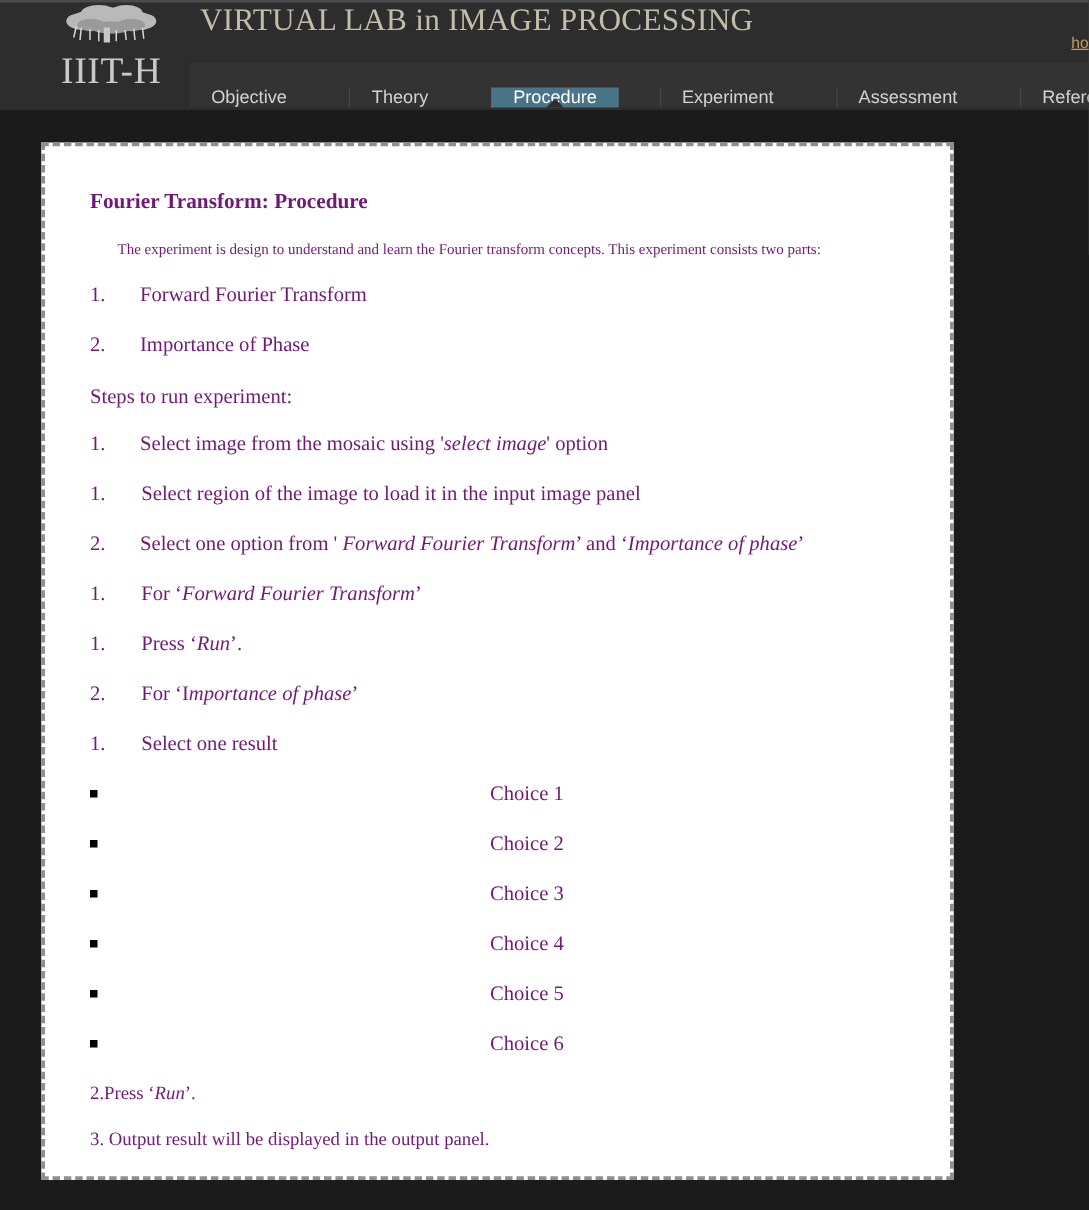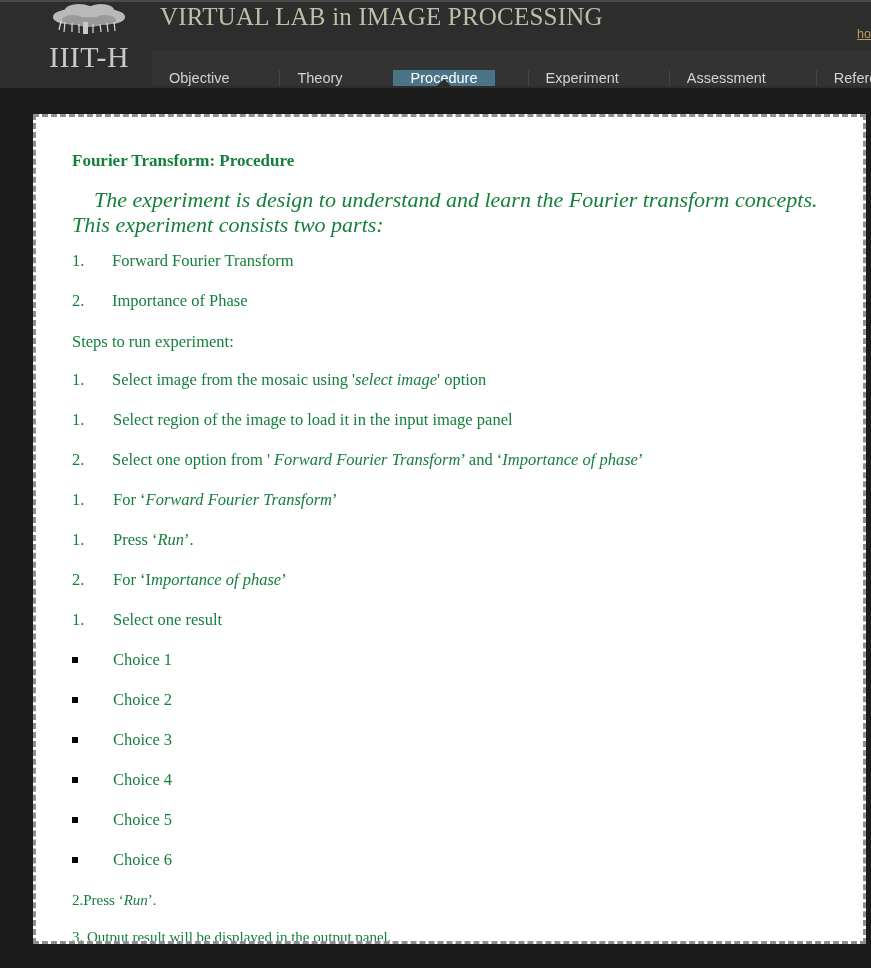--- a/index.html
+++ b/index.html
@@ -118,45 +118,44 @@
     position: absolute;
     top: 88px; left: 0;
     width: 871px;
     height: 880px;
     background: #1b1b1b;
   }
   .content-panel {
     position: absolute;
     left: 33px;
     top: 26px;
-    width: 833px;
+    width: 730px;
     height: 830px;
     background: #ffffff;
     border: 3px dashed #8f8f8f;
     box-sizing: border-box;
     overflow: hidden;
     font-family: "Liberation Serif", "DejaVu Serif", serif;
-    color: #15803d;
+    color: #701a75;
   }
   .content-inner {
     padding: 22px 30px 10px 36px;
   }
 
   h2.doc-heading {
     font-size: 17px;
     font-weight: bold;
     margin: 12px 0 16px 0;
     line-height: 20px;
   }
   p.doc-para {
-    font-size: 22px;
+    font-size: 12px;
     line-height: 25px;
     margin: 0 0 12px 0;
     text-indent: 22px;
-    font-style: italic;
   }
   p.doc-line {
     font-size: 15px;
     line-height: 25px;
     margin: 0 0 12px 0;
   }
   p.doc-line-plain {
     font-size: 16.5px;
     line-height: 25px;
     margin: 0 0 14px 0;
@@ -181,21 +180,21 @@
     flex: 1 1 auto;
   }
 
   
   .lvl1 { margin-left: 0px; }
   .lvl1 > .li-row > .li-marker { width: 40px; }
   .lvl2 { margin-left: 40px; }
   .lvl2 > .li-row > .li-marker { width: 41px; }
   .lvl3 { margin-left: 81px; }
   .lvl3 > .li-row > .li-marker { width: 41px; }
-  .lvl-bullet { margin-left: 122px; }
+  .lvl-bullet { margin-left: 122px; text-align: center; }
   .lvl-bullet > .li-row > .li-marker { width: 41px; }
   .sq-bullet {
     display: inline-block;
     width: 6px;
     height: 6px;
     background: #000;
     vertical-align: middle;
     margin-bottom: 2px;
   }
   i.em { font-style: italic; }

